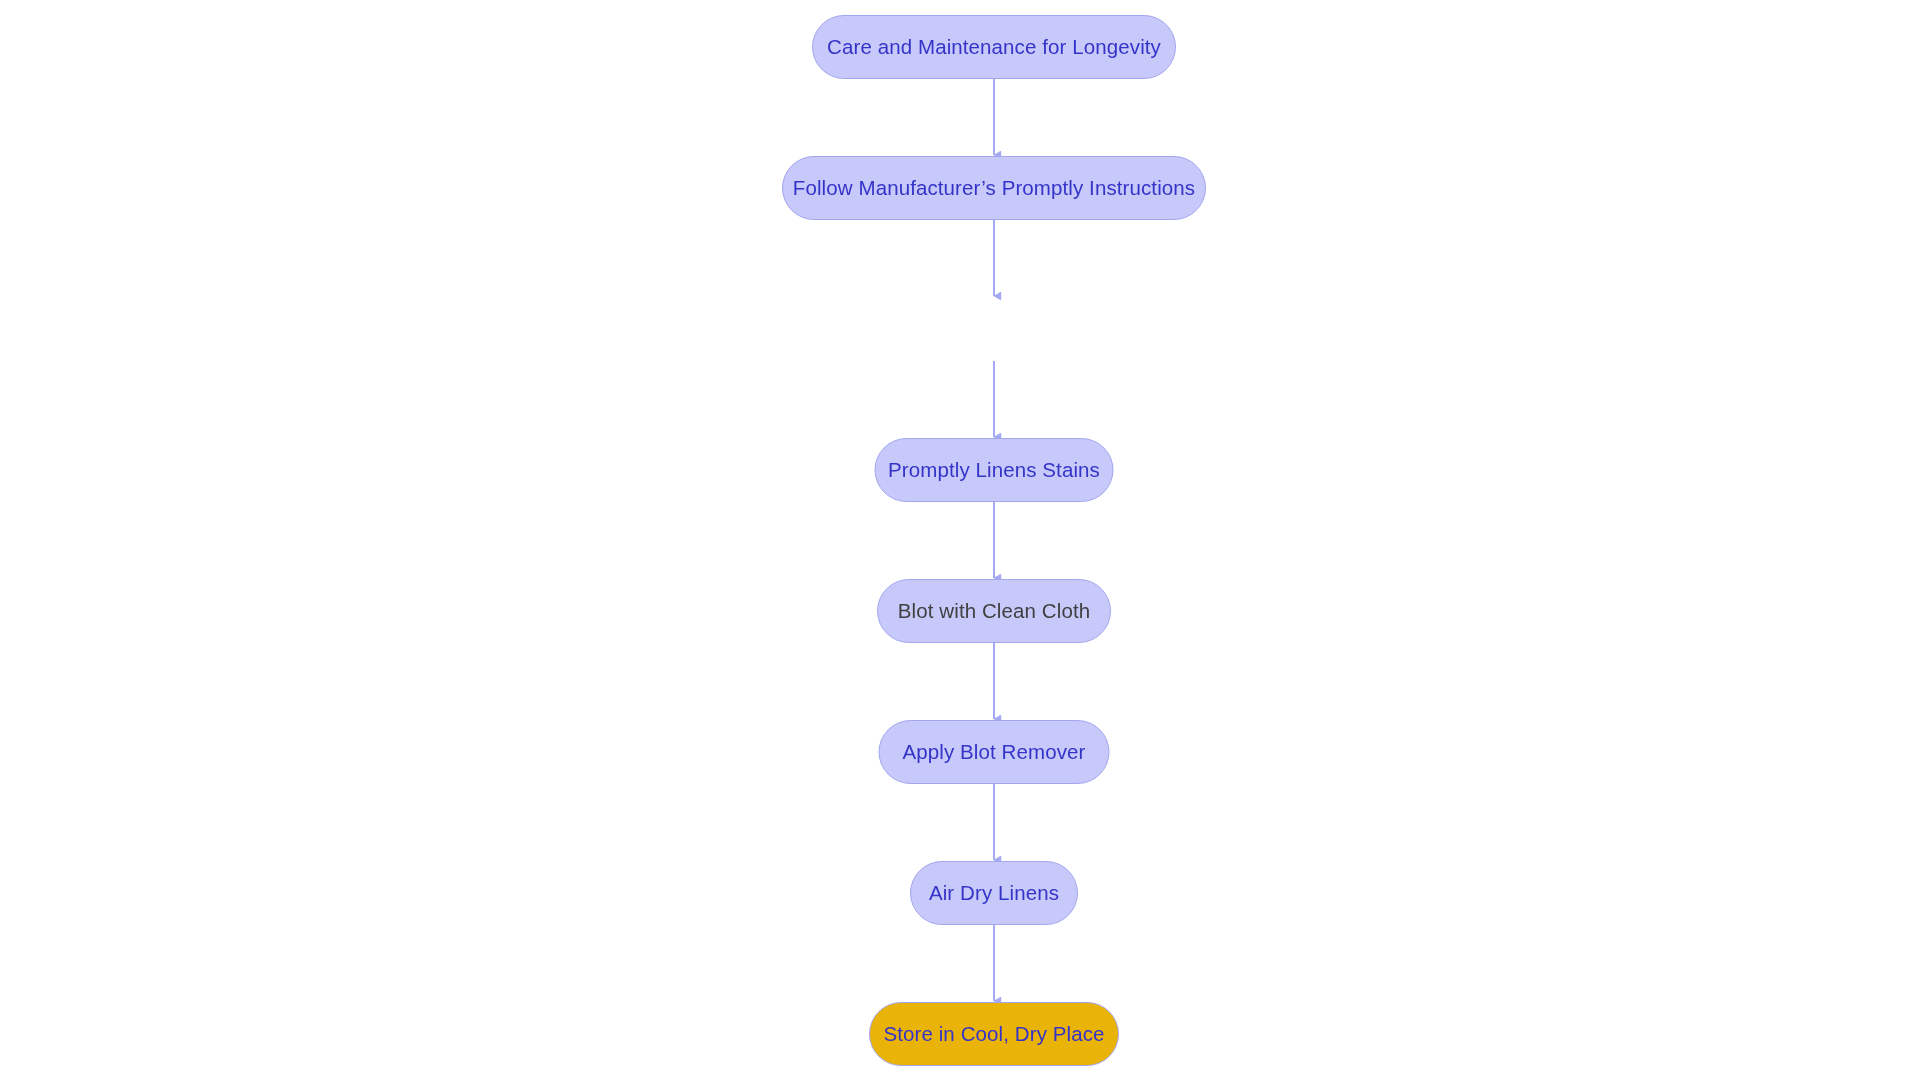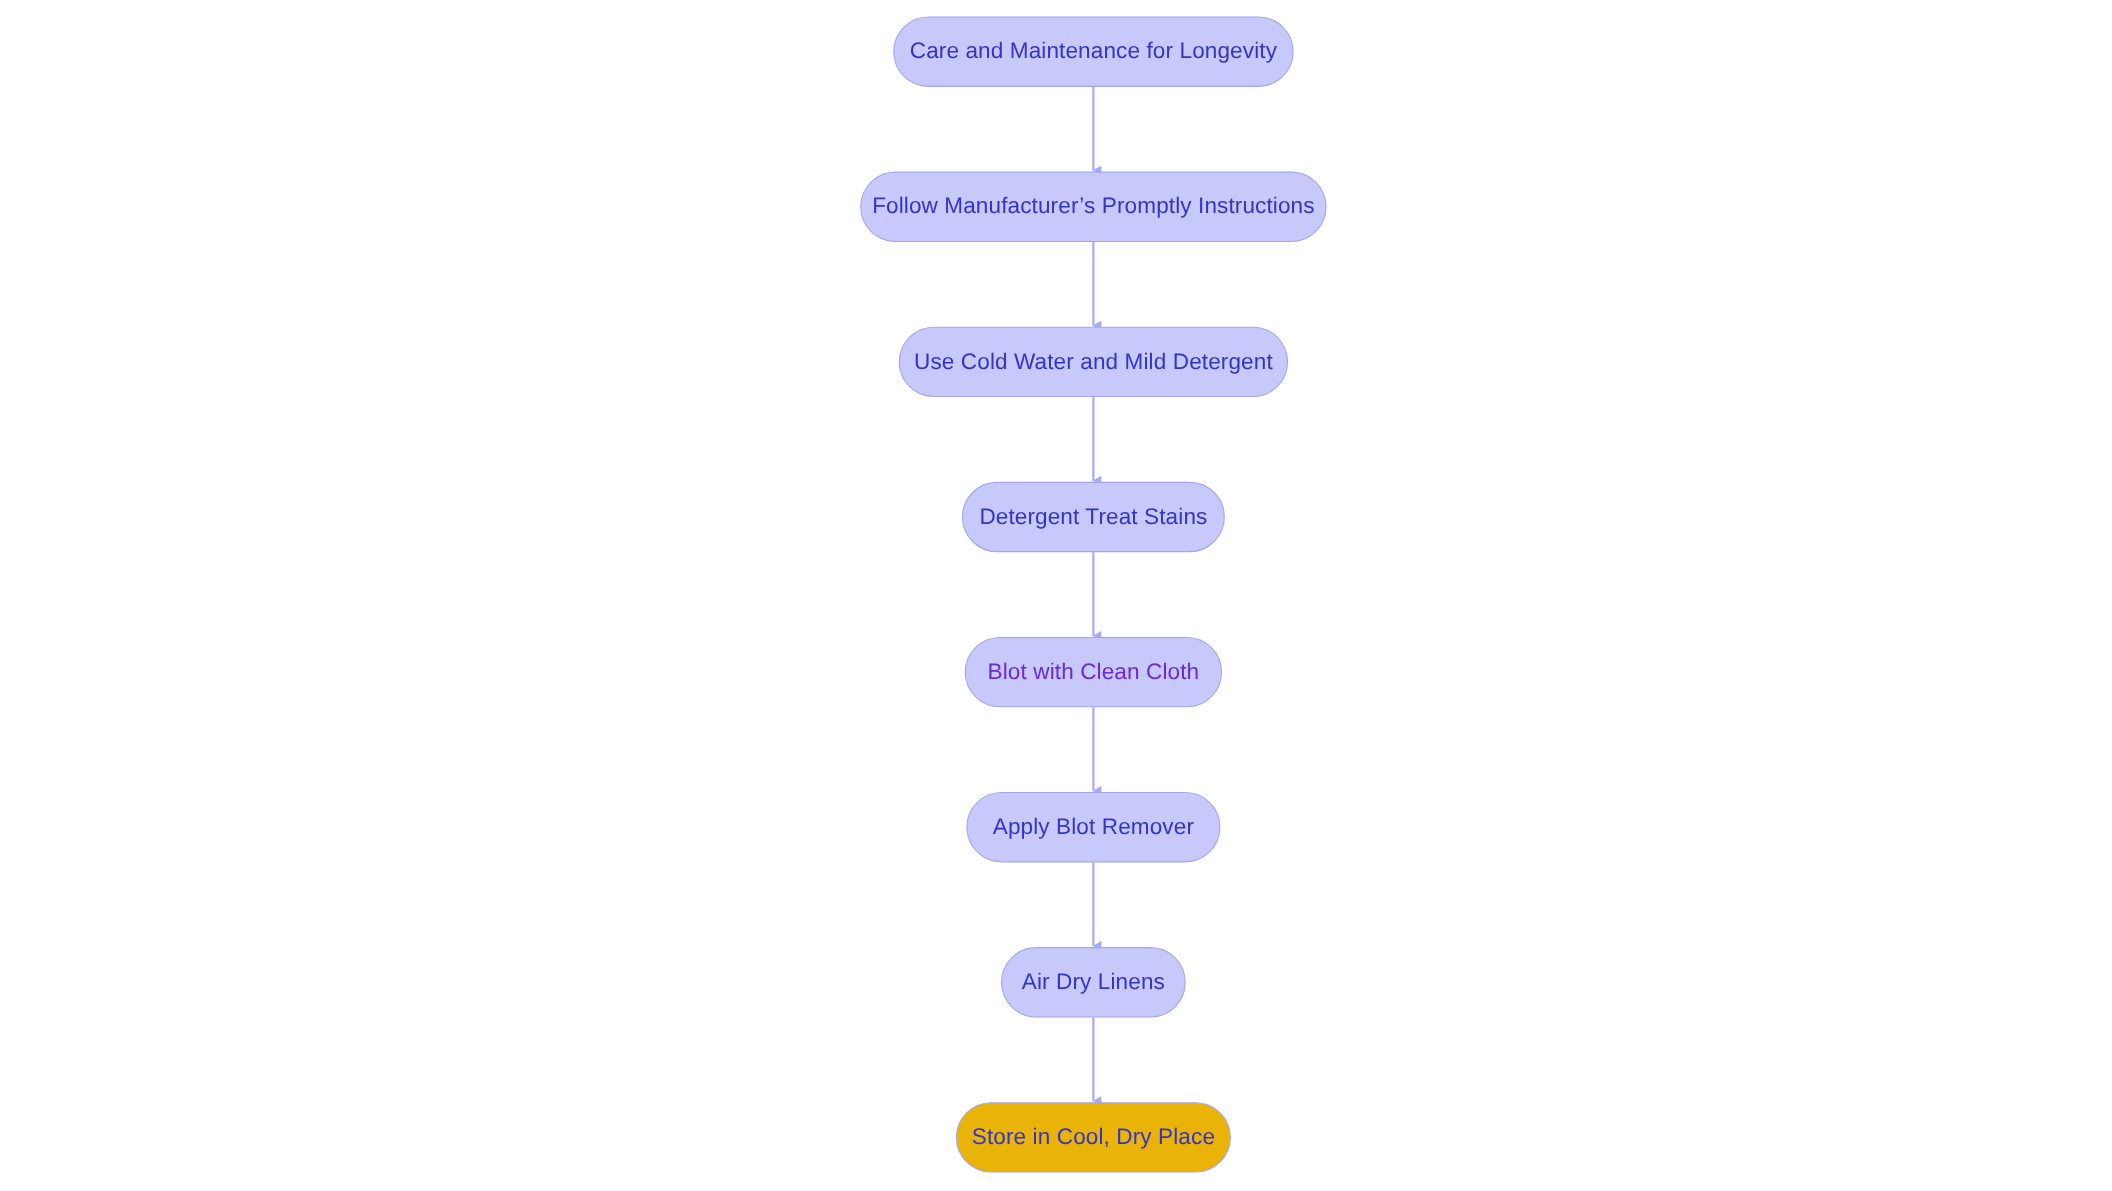--- a/index.html
+++ b/index.html
@@ -89,28 +89,25 @@
       </g>
   </svg>
 
   <div id="node-layer">
       <div class="node" style="left: 962px; top: 15px; width: 364px; height: 64px; background: rgb(199, 201, 250); border-color: rgb(163, 166, 239);">
         <span class="node-label" style="color: rgb(52, 52, 201);">Care and Maintenance for Longevity</span>
       </div>
       <div class="node" style="left: 962px; top: 156px; width: 424px; height: 64px; background: rgb(199, 201, 250); border-color: rgb(163, 166, 239);">
         <span class="node-label" style="color: rgb(52, 52, 201);">Follow Manufacturer’s Promptly Instructions</span>
       </div>
-      <div class="node" style="left: 962px; top: 297px; width: 354px; height: 64px; background: rgb(199, 201, 250); border-color: rgb(163, 166, 239);">
-        <span class="node-label" style="color: rgb(52, 52, 201);">Use Cold Water and Mild Detergent</span>
-      </div>
       <div class="node" style="left: 962px; top: 438px; width: 239px; height: 64px; background: rgb(199, 201, 250); border-color: rgb(163, 166, 239);">
-        <span class="node-label" style="color: rgb(52, 52, 201);">Detergent Treat Stains</span>
+        <span class="node-label" style="color: rgb(52, 52, 201);">Promptly Linens Stains</span>
       </div>
       <div class="node" style="left: 962px; top: 579px; width: 234px; height: 64px; background: rgb(199, 201, 250); border-color: rgb(163, 166, 239);">
-        <span class="node-label" style="color: #6d28d9;">Blot with Clean Cloth</span>
+        <span class="node-label" style="color: #404040;">Blot with Clean Cloth</span>
       </div>
       <div class="node" style="left: 962px; top: 720px; width: 231px; height: 64px; background: rgb(199, 201, 250); border-color: rgb(163, 166, 239);">
         <span class="node-label" style="color: rgb(52, 52, 201);">Apply Blot Remover</span>
       </div>
       <div class="node" style="left: 962px; top: 861px; width: 168px; height: 64px; background: rgb(199, 201, 250); border-color: rgb(163, 166, 239); text-align: center;">
         <span class="node-label" style="color: rgb(52, 52, 201);">Air Dry Linens</span>
       </div>
       <div class="node" style="left: 962px; top: 1002px; width: 250px; height: 64px; background: #eab308; border-color: rgb(163, 166, 239);">
         <span class="node-label" style="color: rgb(52, 52, 201);">Store in Cool, Dry Place</span>
       </div>

